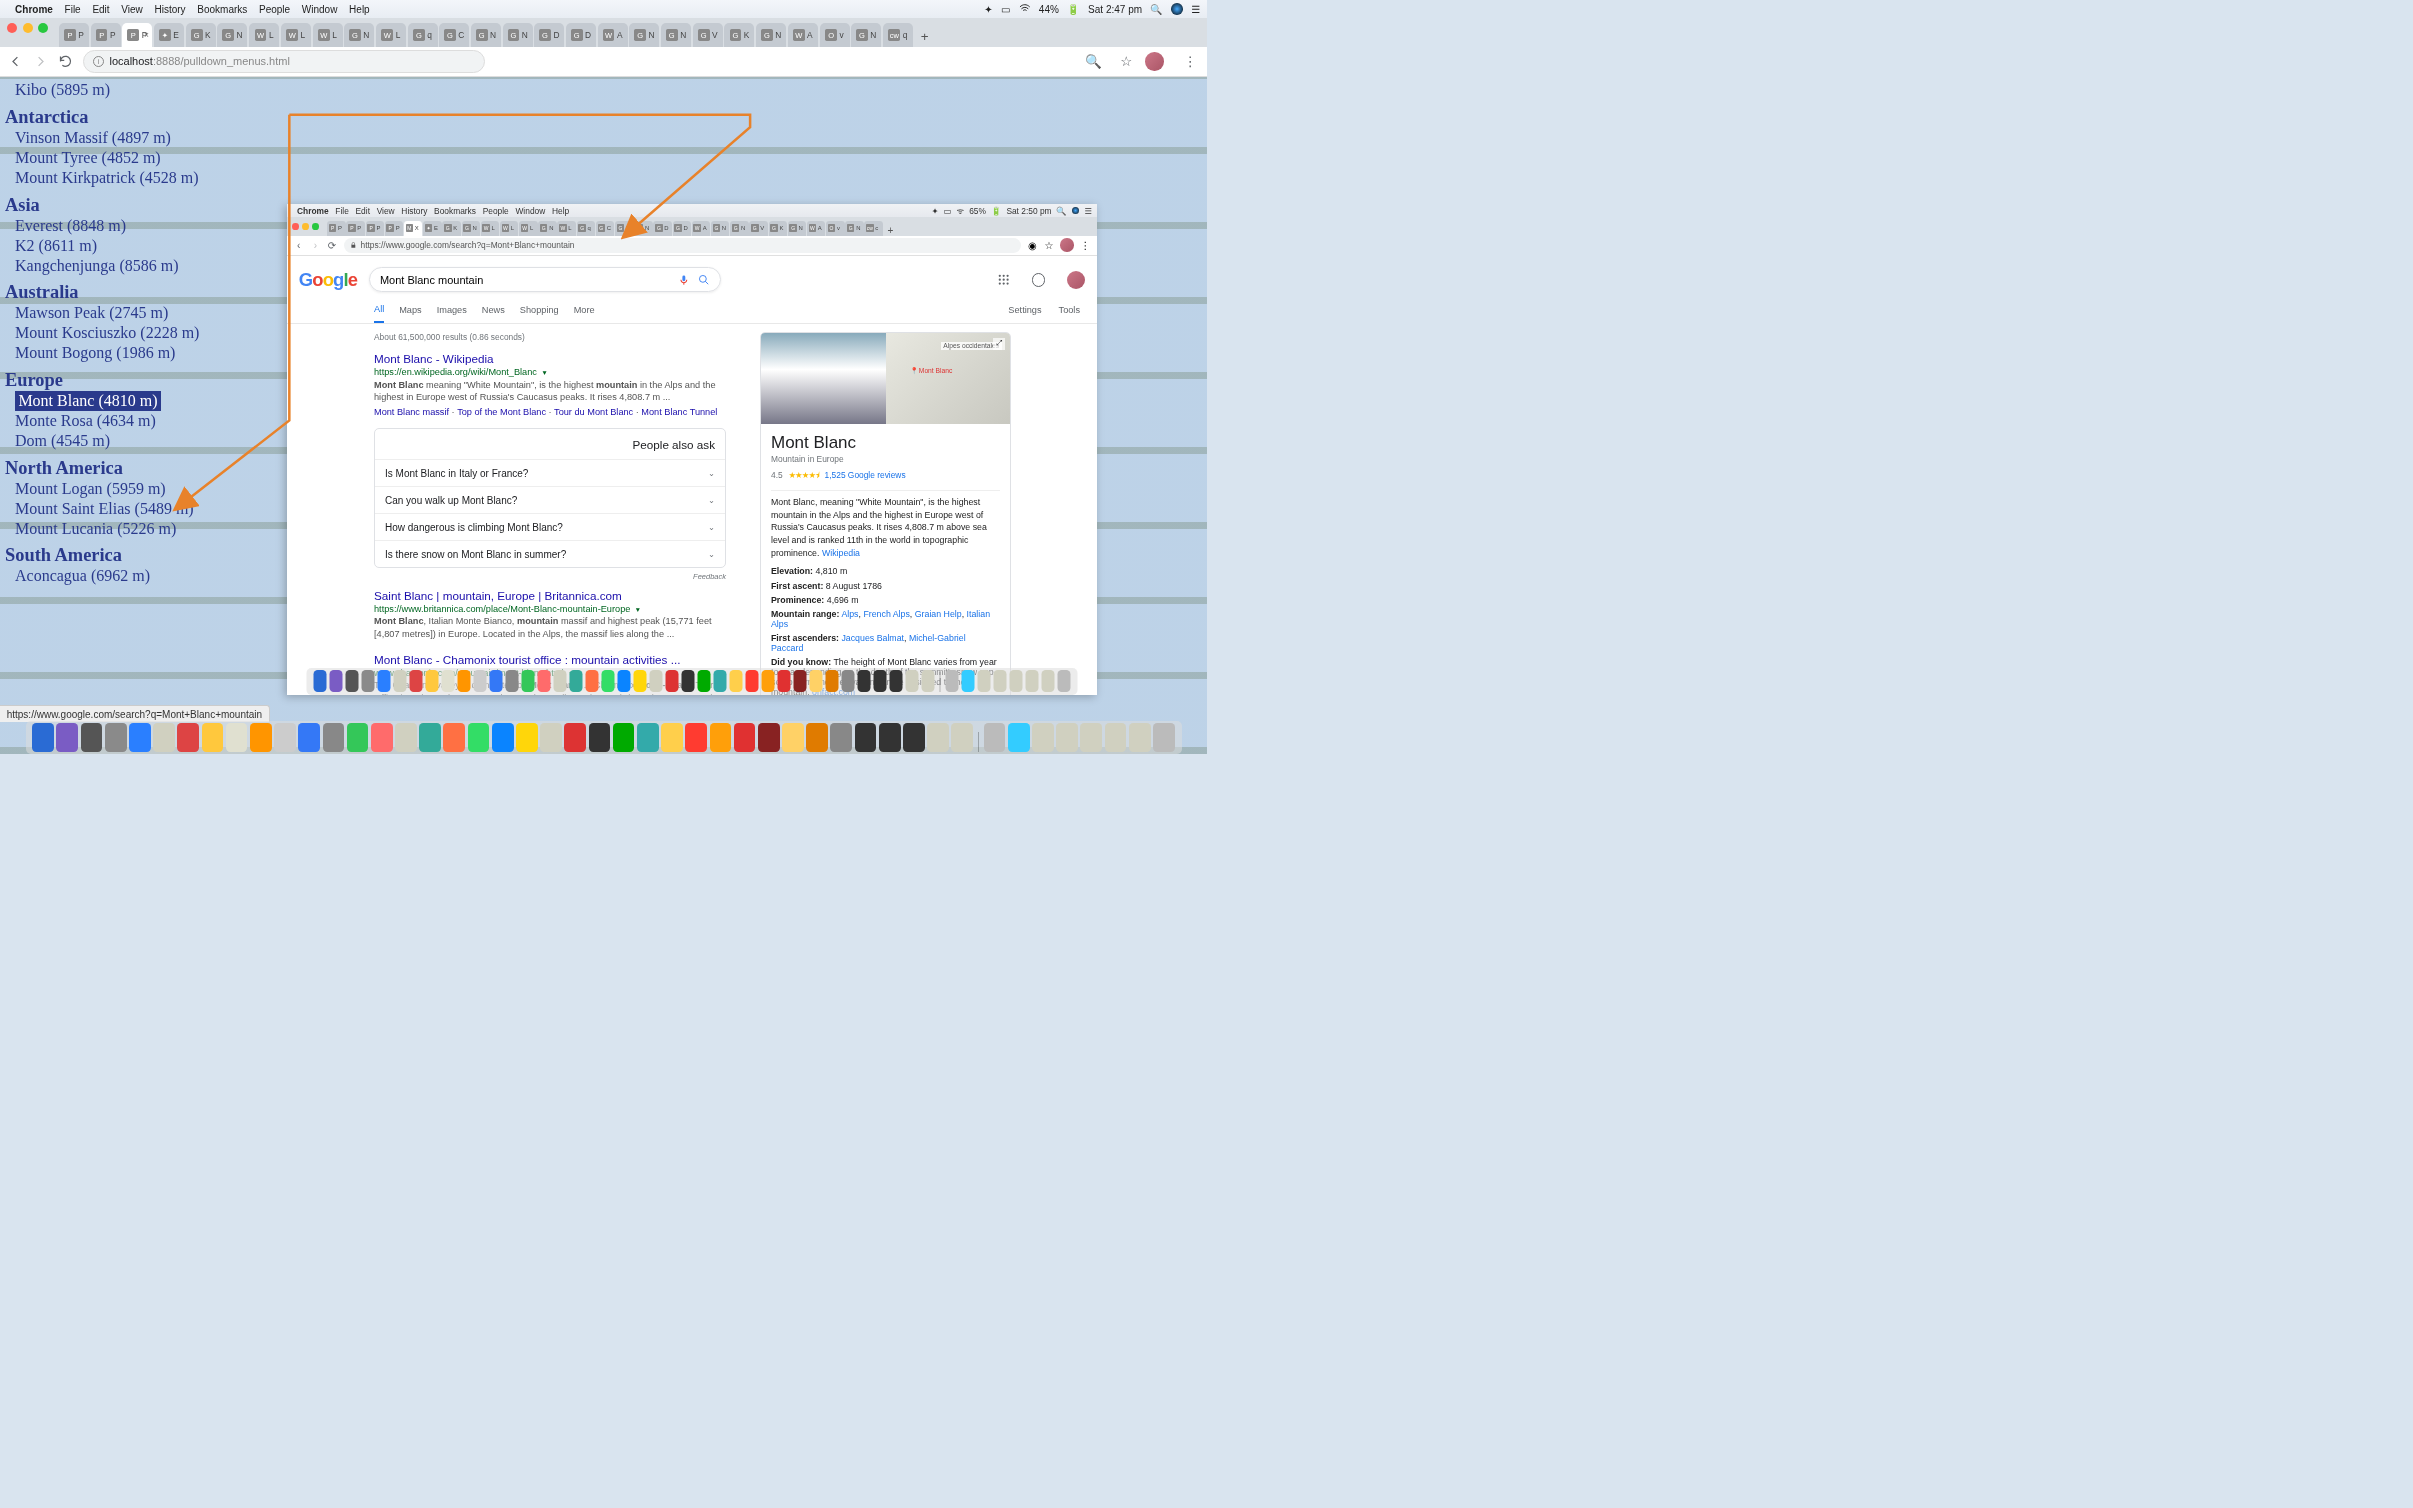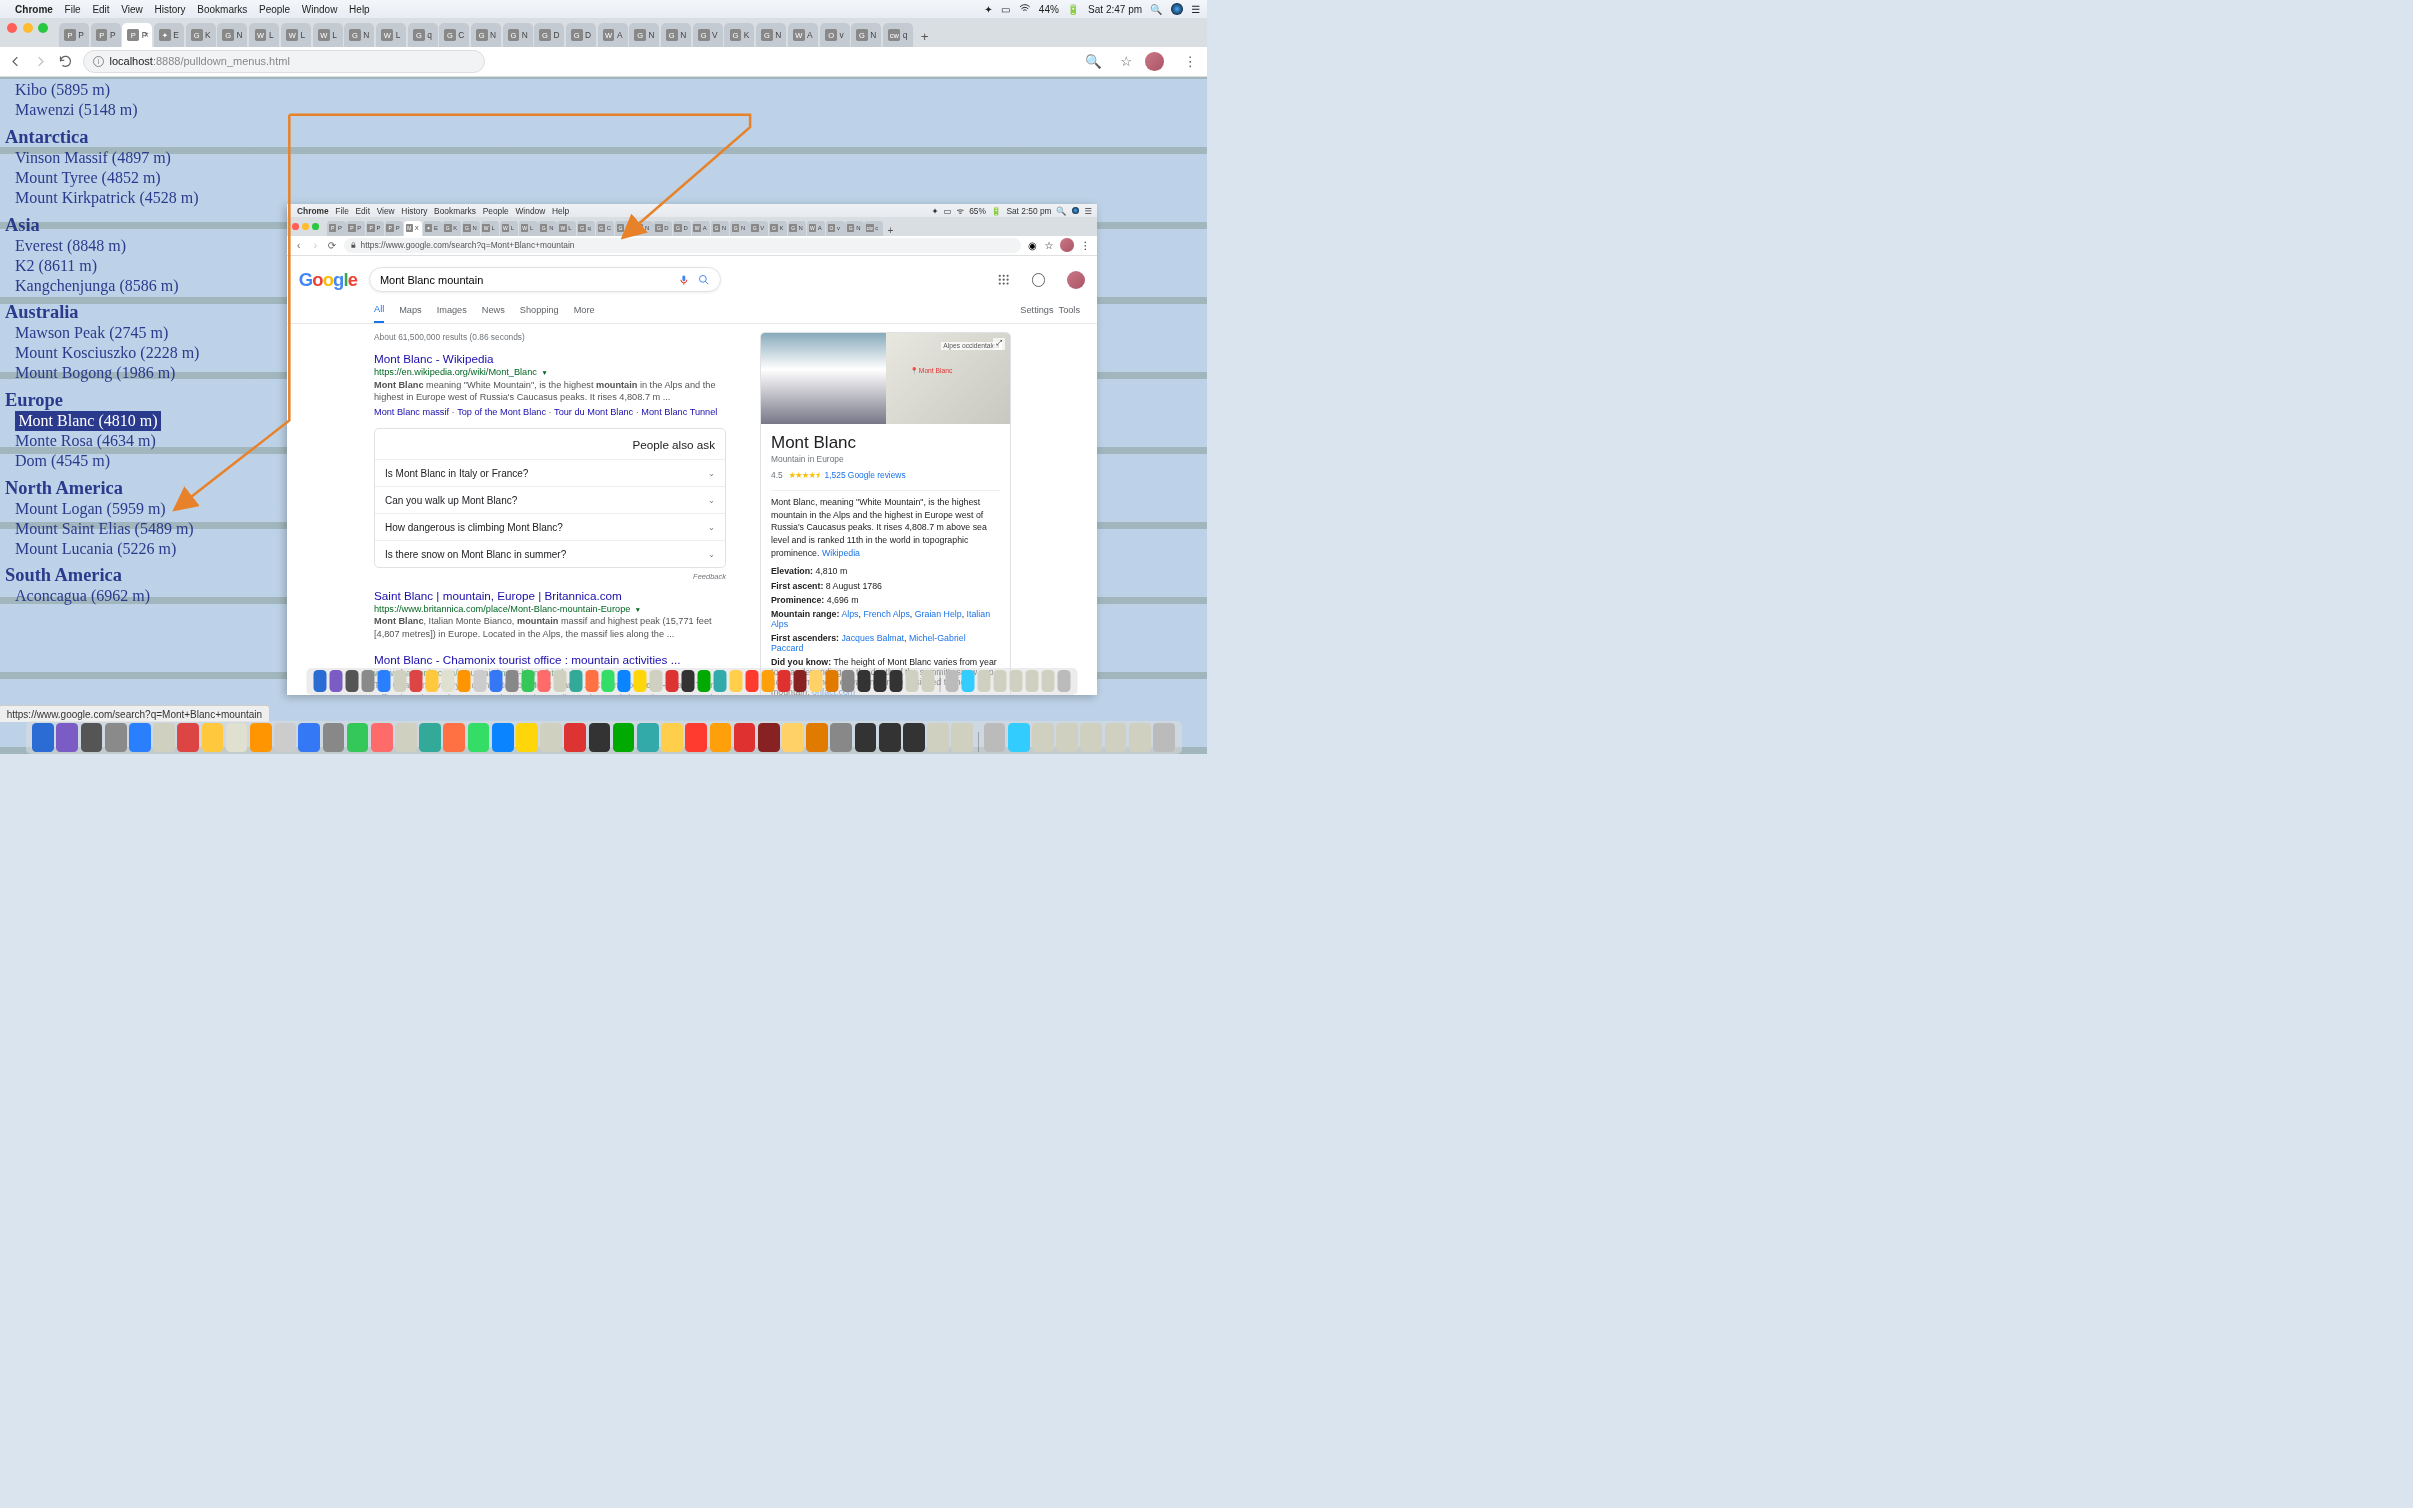--- a/index.html
+++ b/index.html
@@ -81,21 +81,21 @@
 .g-search .mic{width:11.7px;height:11.7px;margin-left:5px;}
 .g-search .mag{width:11.7px;height:11.7px;margin-left:8.4px;color:#4285F4;}
 .g-header .sp{flex:1;}
 .g-apps{width:13.4px;height:13.4px;color:#5f6368;}
 .g-bell{width:13.4px;height:13.4px;color:#5f6368;margin-left:10px;border:1.7px solid #5f6368;border-radius:50%;}
 .g-avatar{width:18.4px;height:18.4px;border-radius:50%;background:linear-gradient(135deg,#c78,#a56);margin-left:10px;}
 
 .g-tabs{display:flex;gap:15px;padding:0 0 0 87px;font-size:9.2px;color:#5f6368;border-bottom:0.8px solid #e8e8e8;align-items:center;position:relative;}
 .g-tab{padding:6.7px 0;cursor:pointer;}
 .g-tab.active{color:#1a73e8;border-bottom:2.5px solid #1a73e8;font-weight:500;}
-.g-tabs .right{position:absolute;right:17px;display:flex;gap:5px;}
+.g-tabs .right{position:absolute;right:17px;display:flex;gap:17px;}
 
 .g-body{display:flex;padding:8.4px 0 0 87px;gap:34px;}
 .g-left{width:352px;}
 .g-stats{font-size:8.4px;color:#70757a;margin-bottom:10px;}
 .g-result{margin-bottom:11.7px;}
 .g-result .title{color:#1a0dab;font-size:11.7px;margin-bottom:1.7px;}
 .g-result .url{color:#006621;font-size:9.2px;margin-bottom:1.7px;}
 .g-result .url .dd{color:#006621;font-size:6.7px;margin-left:1.7px;}
 .g-result .snip{color:#545454;font-size:9.2px;line-height:1.4;}
 .g-result .snip b{color:#545454;}
@@ -227,21 +227,20 @@
     <span class="addr-icon">☆</span>
     <span class="avatar"></span>
     <span class="addr-icon">⋮</span>
   </div>
 
   <div class="page">
     <div class="page-inner">
       <div id="continents">
           <div class="section">
             <div class="mtn">Kibo (5895 m)</div>
-            <div class="mtn">Mawenzi (5148 m)</div>
           </div>
           <div class="section">
             <div class="continent">Antarctica</div>
             <div class="mtn">Vinson Massif (4897 m)</div>
             <div class="mtn">Mount Tyree (4852 m)</div>
             <div class="mtn">Mount Kirkpatrick (4528 m)</div>
           </div>
           <div class="section">
             <div class="continent">Asia</div>
             <div class="mtn">Everest (8848 m)</div>

